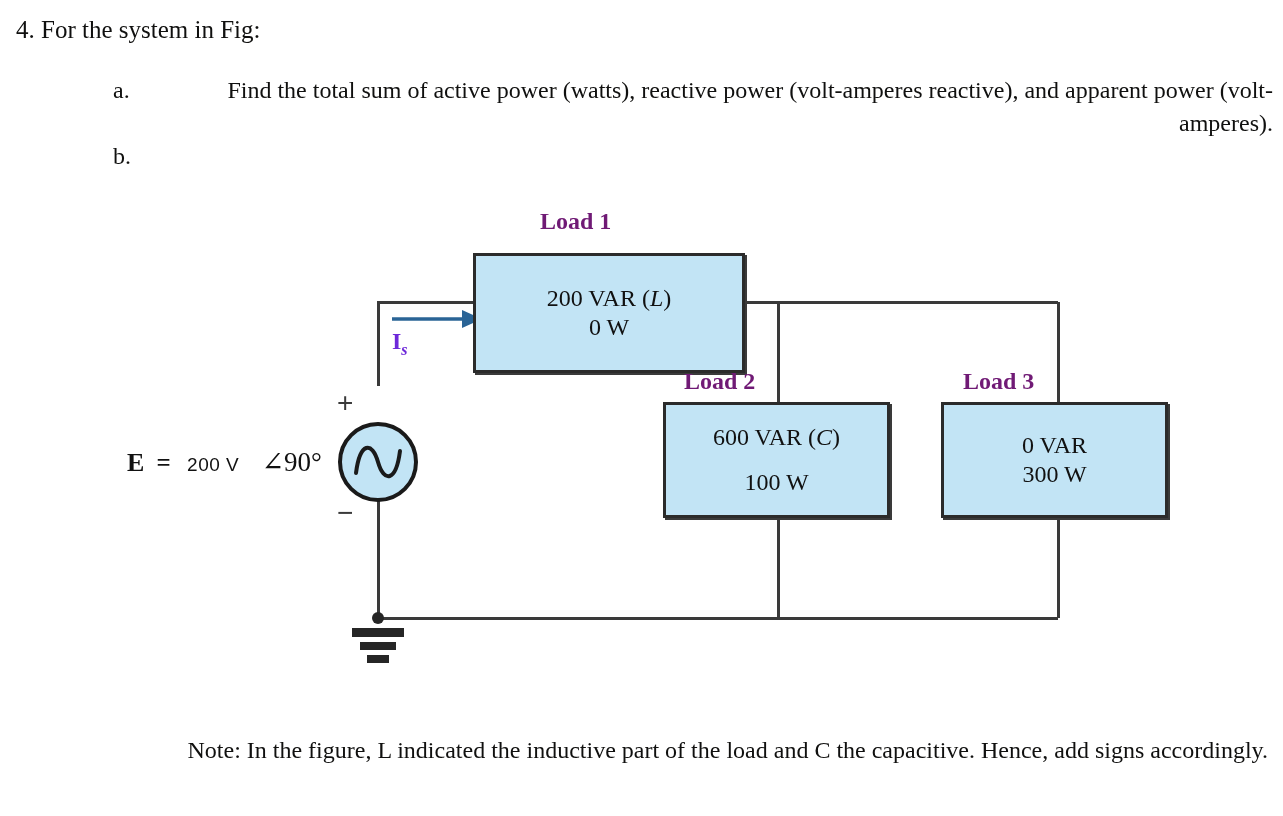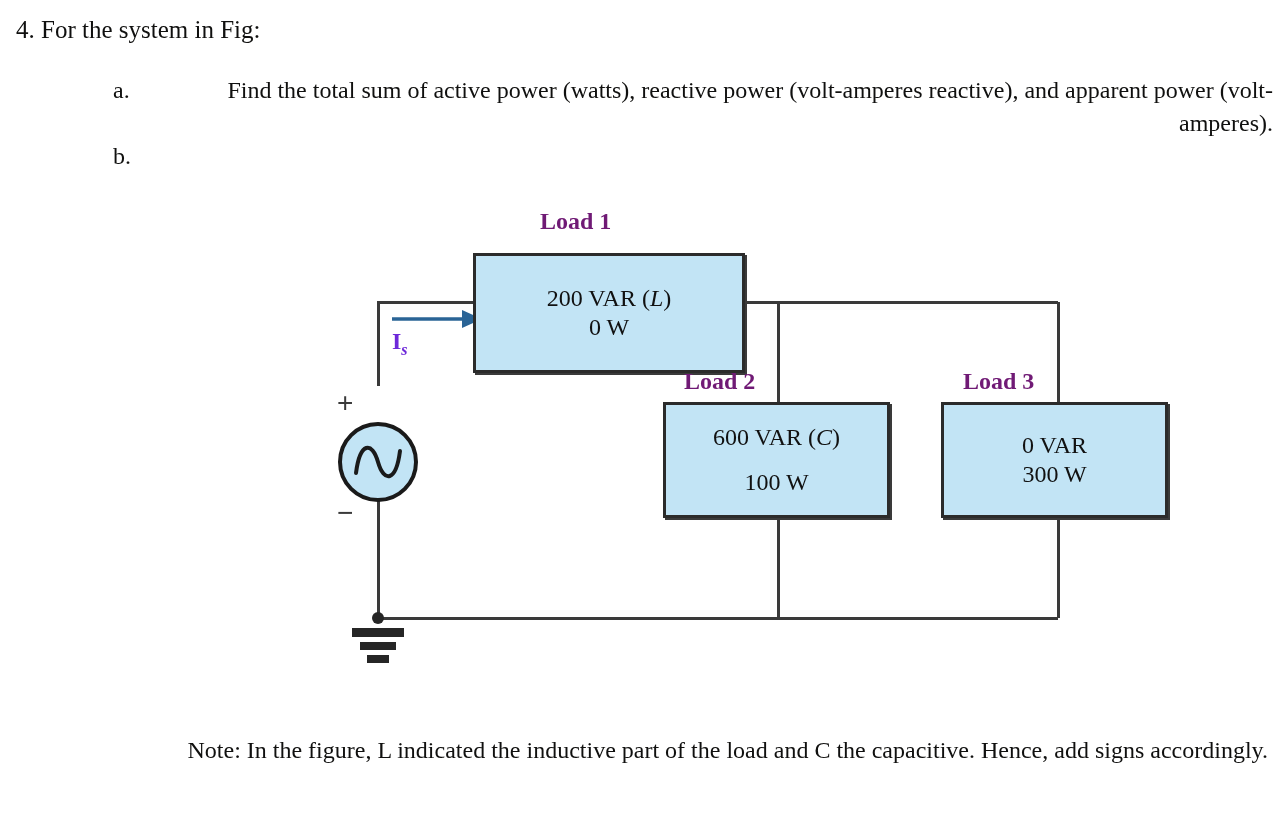--- a/index.html
+++ b/index.html
@@ -201,20 +201,26 @@
 
     <div class="load-label" style="left:963px; top:172px;">Load 3</div>
     <div class="load-box" style="left:941px; top:206px; width:227px; height:116px;">
       <div class="ln"><span>0 VAR</span><span class="load-cap"></span><span></span></div>
       <div class="ln">300 W</div>
     </div>
 
     <div class="pm" style="left:337px; top:193px;">+</div>
     <div class="pm" style="left:337px; top:303px;">−</div>
 
+    <div class="src-label" style="left:127px; top:250px;">
+      <span class="bold-e">E</span>
+      <span class="eq" style="padding:0 6px;">=</span>
+      <span class="mag" style="padding-left:4px;">200 V</span>
+      <span class="ang" style="padding-left:16px;">∠90°</span>
+    </div>
 
     <div class="is-label" style="left:392px; top:132px;">
       <span>I</span><span class="sub">s</span>
     </div>
 
   </div>
 
   <div class="note">Note: In the figure, L indicated the inductive part of the load and C the capacitive. Hence, add signs accordingly.</div>
 
 </div>

